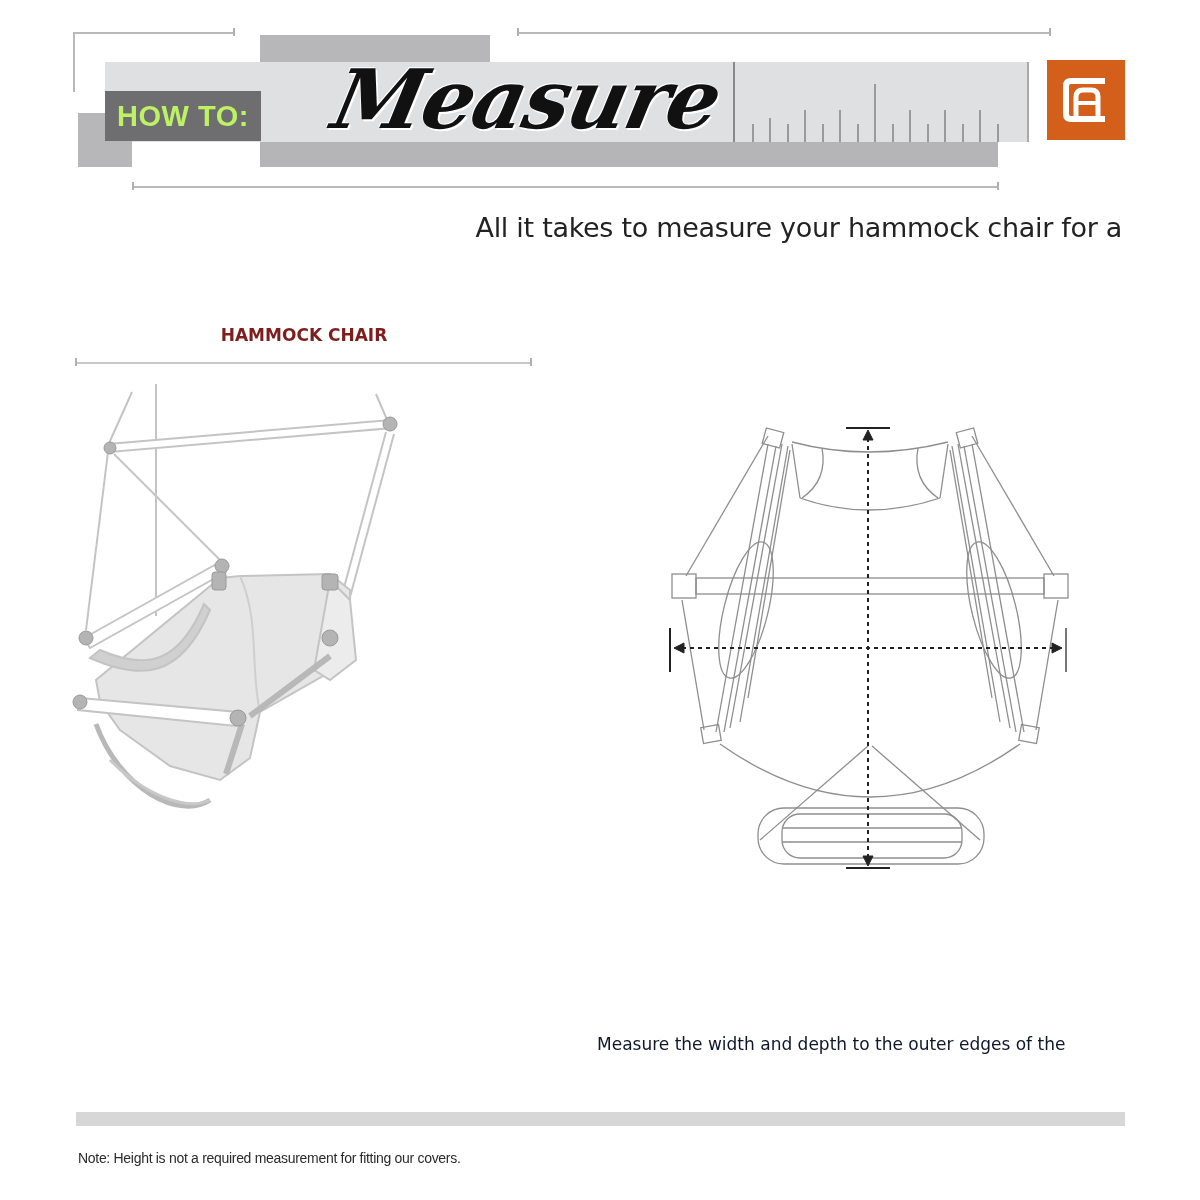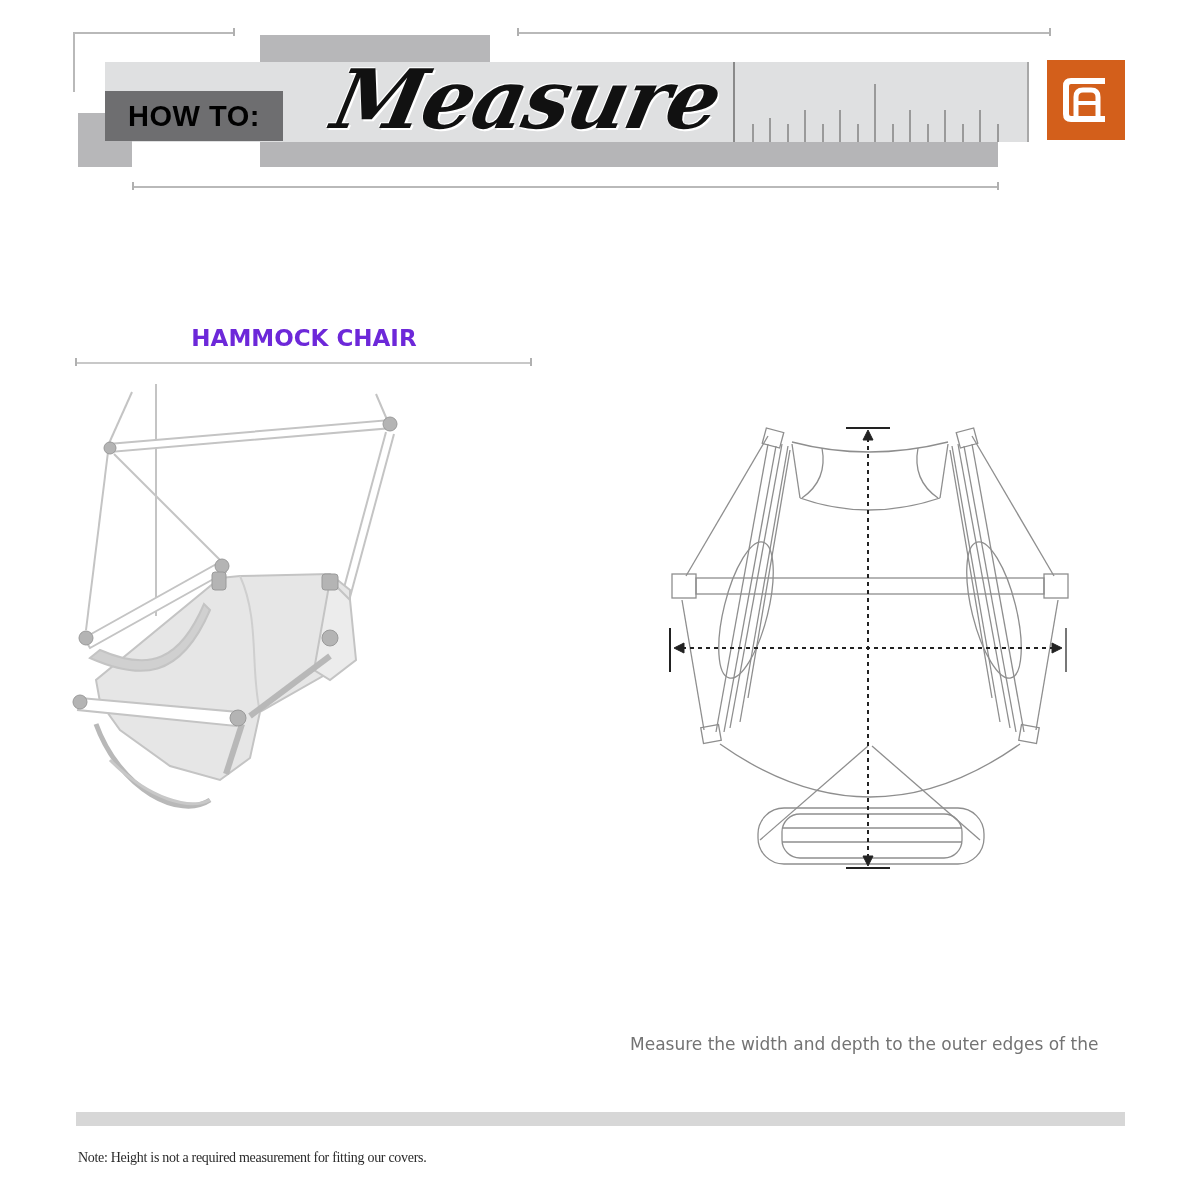--- a/index.html
+++ b/index.html
@@ -8,46 +8,46 @@
   .abs { position: absolute; }
   .hline { position: absolute; height: 2px; background: #b9b9b9; }
   .vline { position: absolute; width: 2px; background: #b9b9b9; }
   .tick-end { position: absolute; width: 2px; height: 8px; background: #b0b0b0; }
 
   
   #blk-top { left: 260px; top: 35px; width: 230px; height: 28px; background: #b7b7b9; }
   #band { left: 105px; top: 62px; width: 923px; height: 80px; background: #dfe0e1; }
   #blk-left { left: 78px; top: 113px; width: 54px; height: 54px; background: #b7b7b9; }
   #blk-bottom { left: 260px; top: 142px; width: 738px; height: 25px; background: #b5b5b7; }
-  #howto { left: 105px; top: 91px; width: 178px; height: 50px; background: #6e6e70;
-           color: #000000; font-family: "Liberation Sans", sans-serif; font-weight: bold;
+  #howto { left: 105px; top: 91px; width: 156px; height: 50px; background: #6e6e70;
+           color: #bef264; font-family: "Liberation Sans", sans-serif; font-weight: bold;
            font-size: 29px; letter-spacing: 0.5px; display: flex; align-items: center; justify-content: center; }
   #measure-title { left: 335px; top: 58px; font-family: "DejaVu Serif", serif; font-style: italic; font-weight: bold;
            font-size: 82px; color: #111; letter-spacing: -2px; transform: skewX(-12deg);
            text-shadow: 2px 2px 0 #fff, -1px -1px 0 #fff; line-height: 1; }
   #ruler-div { left: 733px; top: 62px; width: 2px; height: 80px; background: #8a8a8a; }
   .rtick { position: absolute; width: 2px; background: #9a9a9a; bottom: 0; }
   #ruler { left: 735px; top: 62px; width: 293px; height: 80px; }
   #ruler-end { left: 1027px; top: 62px; width: 2px; height: 80px; background: #a8a8a8; }
 
   #logo { left: 1047px; top: 60px; width: 78px; height: 80px; background: #d35f1b;
           display: flex; align-items: center; justify-content: center; }
 
   
   #intro { right: 78px; top: 208px; text-align: right; font-family: "DejaVu Sans", sans-serif;
            font-size: 27px; line-height: 40px; color: #222; letter-spacing: -0.3px; }
   #intro sup { font-size: 10px; vertical-align: 14px; }
 
   #section-label { left: 76px; top: 325px; width: 456px; text-align: center;
-                   font-family: "DejaVu Sans", sans-serif; font-weight: bold; font-size: 23px; color: #6d28d9; }
+                   font-family: "DejaVu Sans", sans-serif; font-weight: bold; font-size: 17px; color: #7f1d1d; }
 
   #instructions { left: 597px; top: 1032px; font-family: "DejaVu Sans", sans-serif; font-size: 17px;
-                  line-height: 25px; color: #737373; width: 540px; margin-left: 33px; }
+                  line-height: 25px; color: #0f172a; width: 540px; }
   #divider { left: 76px; top: 1112px; width: 1049px; height: 14px; background: #d7d7d7; }
-  #note { left: 78px; top: 1150px; font-family: Liberation Serif, serif; font-size: 14px; color: #2a2a2a; letter-spacing: -0.3px; }
+  #note { left: 78px; top: 1150px; font-family: Liberation Sans, sans-serif; font-size: 14px; color: #2a2a2a; letter-spacing: -0.3px; }
 
   svg { position: absolute; overflow: visible; }
 </style>
 </head>
 <body>
 
 <div>
 
   <div class="hline" style="left:73px;top:32px;width:162px;"></div>
   <div class="tick-end" style="left:233px;top:28px;"></div>
@@ -90,20 +90,21 @@
   <div class="abs" id="logo">
     <svg width="50" height="54" viewBox="0 0 50 54" style="position:relative;">
       <path d="M44 8 H10 Q5 8 5 13 V41 Q5 46 10 46 H44" fill="none" stroke="#fff" stroke-width="6"></path>
       <path d="M15 44 V24 Q15 17 22 17 H30 Q37 17 37 24 V44" fill="none" stroke="#fff" stroke-width="5"></path>
       <line x1="15" y1="30" x2="37" y2="30" stroke="#fff" stroke-width="4"></line>
     </svg>
   </div>
 </div>
 
 <div class="abs" id="intro">
+  <div>All it takes to measure your hammock chair for a</div>
 </div>
 
 <div class="abs" id="section-label">HAMMOCK CHAIR</div>
 <div class="hline" style="left:76px;top:362px;width:456px;background:#c8c8c8;"></div>
 <div class="tick-end" style="left:75px;top:358px;"></div>
 <div class="tick-end" style="left:530px;top:358px;"></div>
 
 <svg style="left:60px;top:380px;" width="380" height="460" viewBox="0 0 380 460">
   <g fill="none" stroke="#c4c4c4" stroke-width="2">
 

